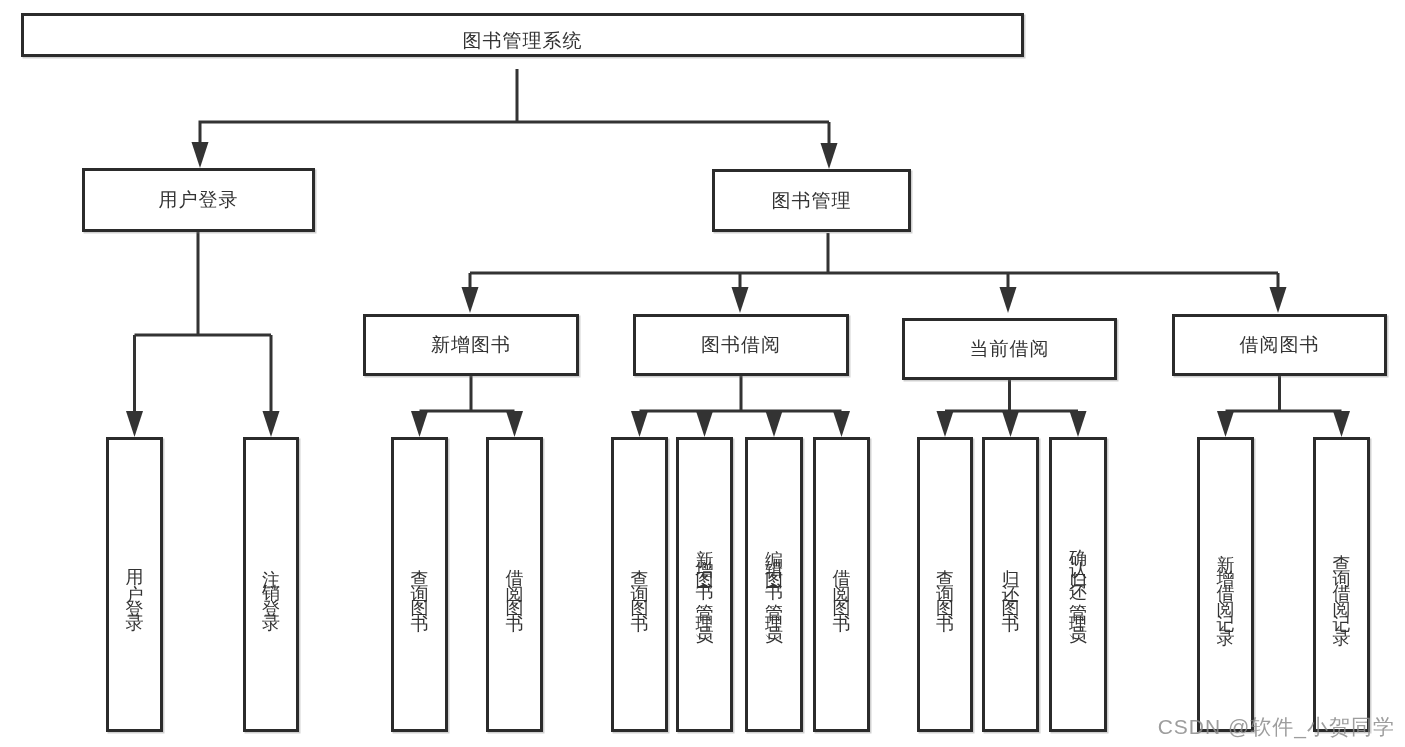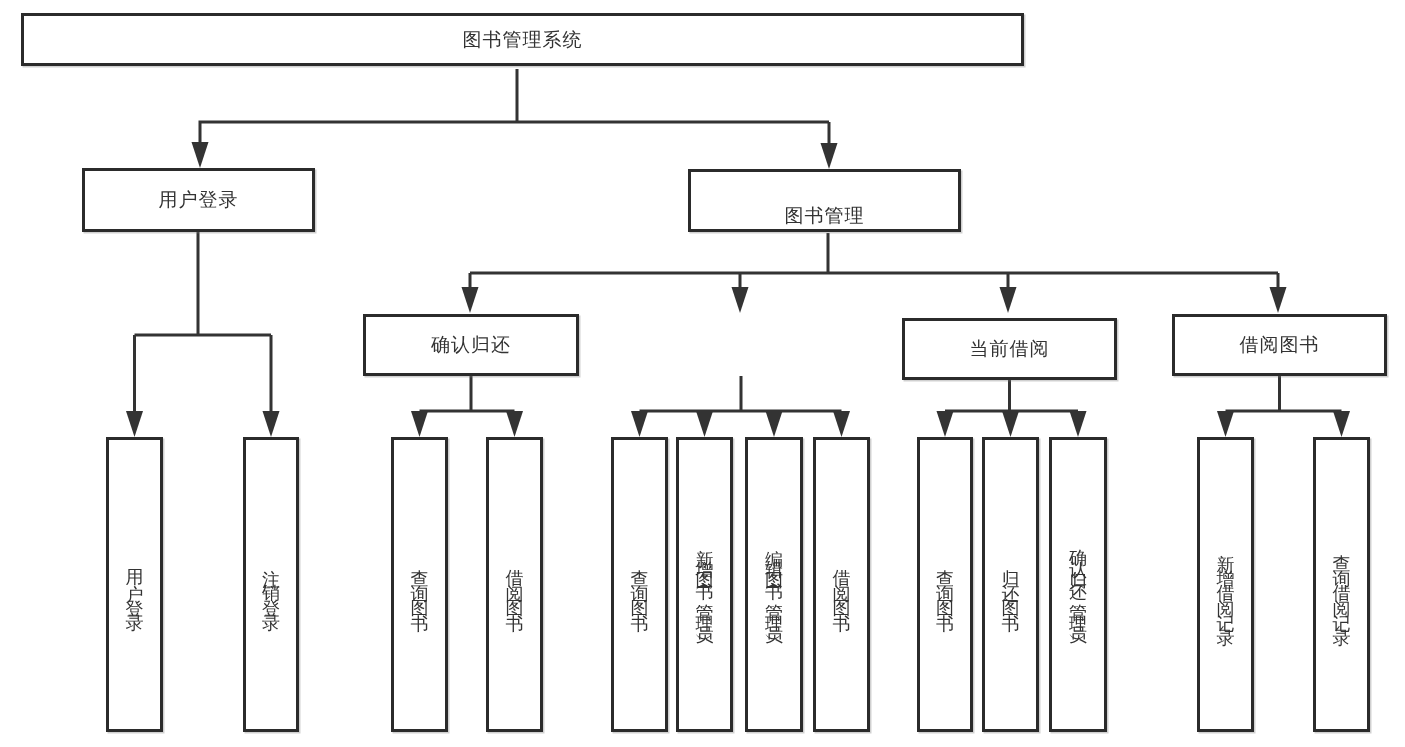--- a/index.html
+++ b/index.html
@@ -94,33 +94,36 @@
       <polygon points="765.5,411 782.5,411 774,437"></polygon>
       <polygon points="833,411 850,411 841.5,437"></polygon>
       <polygon points="936.5,411 953.5,411 945,437"></polygon>
       <polygon points="1002,411 1019,411 1010.5,437"></polygon>
       <polygon points="1069.5,411 1086.5,411 1078,437"></polygon>
       <polygon points="1217,411 1234,411 1225.5,437"></polygon>
       <polygon points="1333,411 1350,411 1341.5,437"></polygon>
     </g>
   </svg>
 
-  <div class="node" style="left:21px; top:13px; width:1003px; height:53px;">
+  <div class="node" style="left:21px; top:13px; width:1003px; height:44px;align-items:flex-end;">
     <span>图书管理系统</span>
   </div>
 
   <div class="node" style="left:82px; top:168px; width:233px; height:64px;">
     <span>用户登录</span>
   </div>
-  <div class="node" style="left:688px; top:169px; width:273px; height:63px;align-items:flex-end;">
+  <div class="node" style="left:712px; top:169px; width:199px; height:63px;">
     <span>图书管理</span>
   </div>
 
   <div class="node" style="left:363px; top:314px; width:216px; height:62px;">
-    <span>确认归还</span>
+    <span>新增图书</span>
+  </div>
+  <div class="node" style="left:633px; top:314px; width:216px; height:62px;">
+    <span>图书借阅</span>
   </div>
   <div class="node" style="left:902px; top:318px; width:215px; height:62px;">
     <span>当前借阅</span>
   </div>
   <div class="node" style="left:1172px; top:314px; width:215px; height:62px;">
     <span>借阅图书</span>
   </div>
 
   <div class="node leaf" style="left:106px; top:437px; width:57px; height:295px;">
     <span class="vtext">用户登录</span>
@@ -159,14 +162,15 @@
     <span class="vtext tight">确认归还（管理员）</span>
   </div>
 
   <div class="node leaf" style="left:1197px; top:437px; width:57px; height:295px;">
     <span class="vtext">新增借阅记录</span>
   </div>
   <div class="node leaf" style="left:1313px; top:437px; width:57px; height:295px;">
     <span class="vtext">查询借阅记录</span>
   </div>
 
+  <div class="watermark">CSDN @软件_小贺同学</div>
 
 </div>
 
 </body></html>

